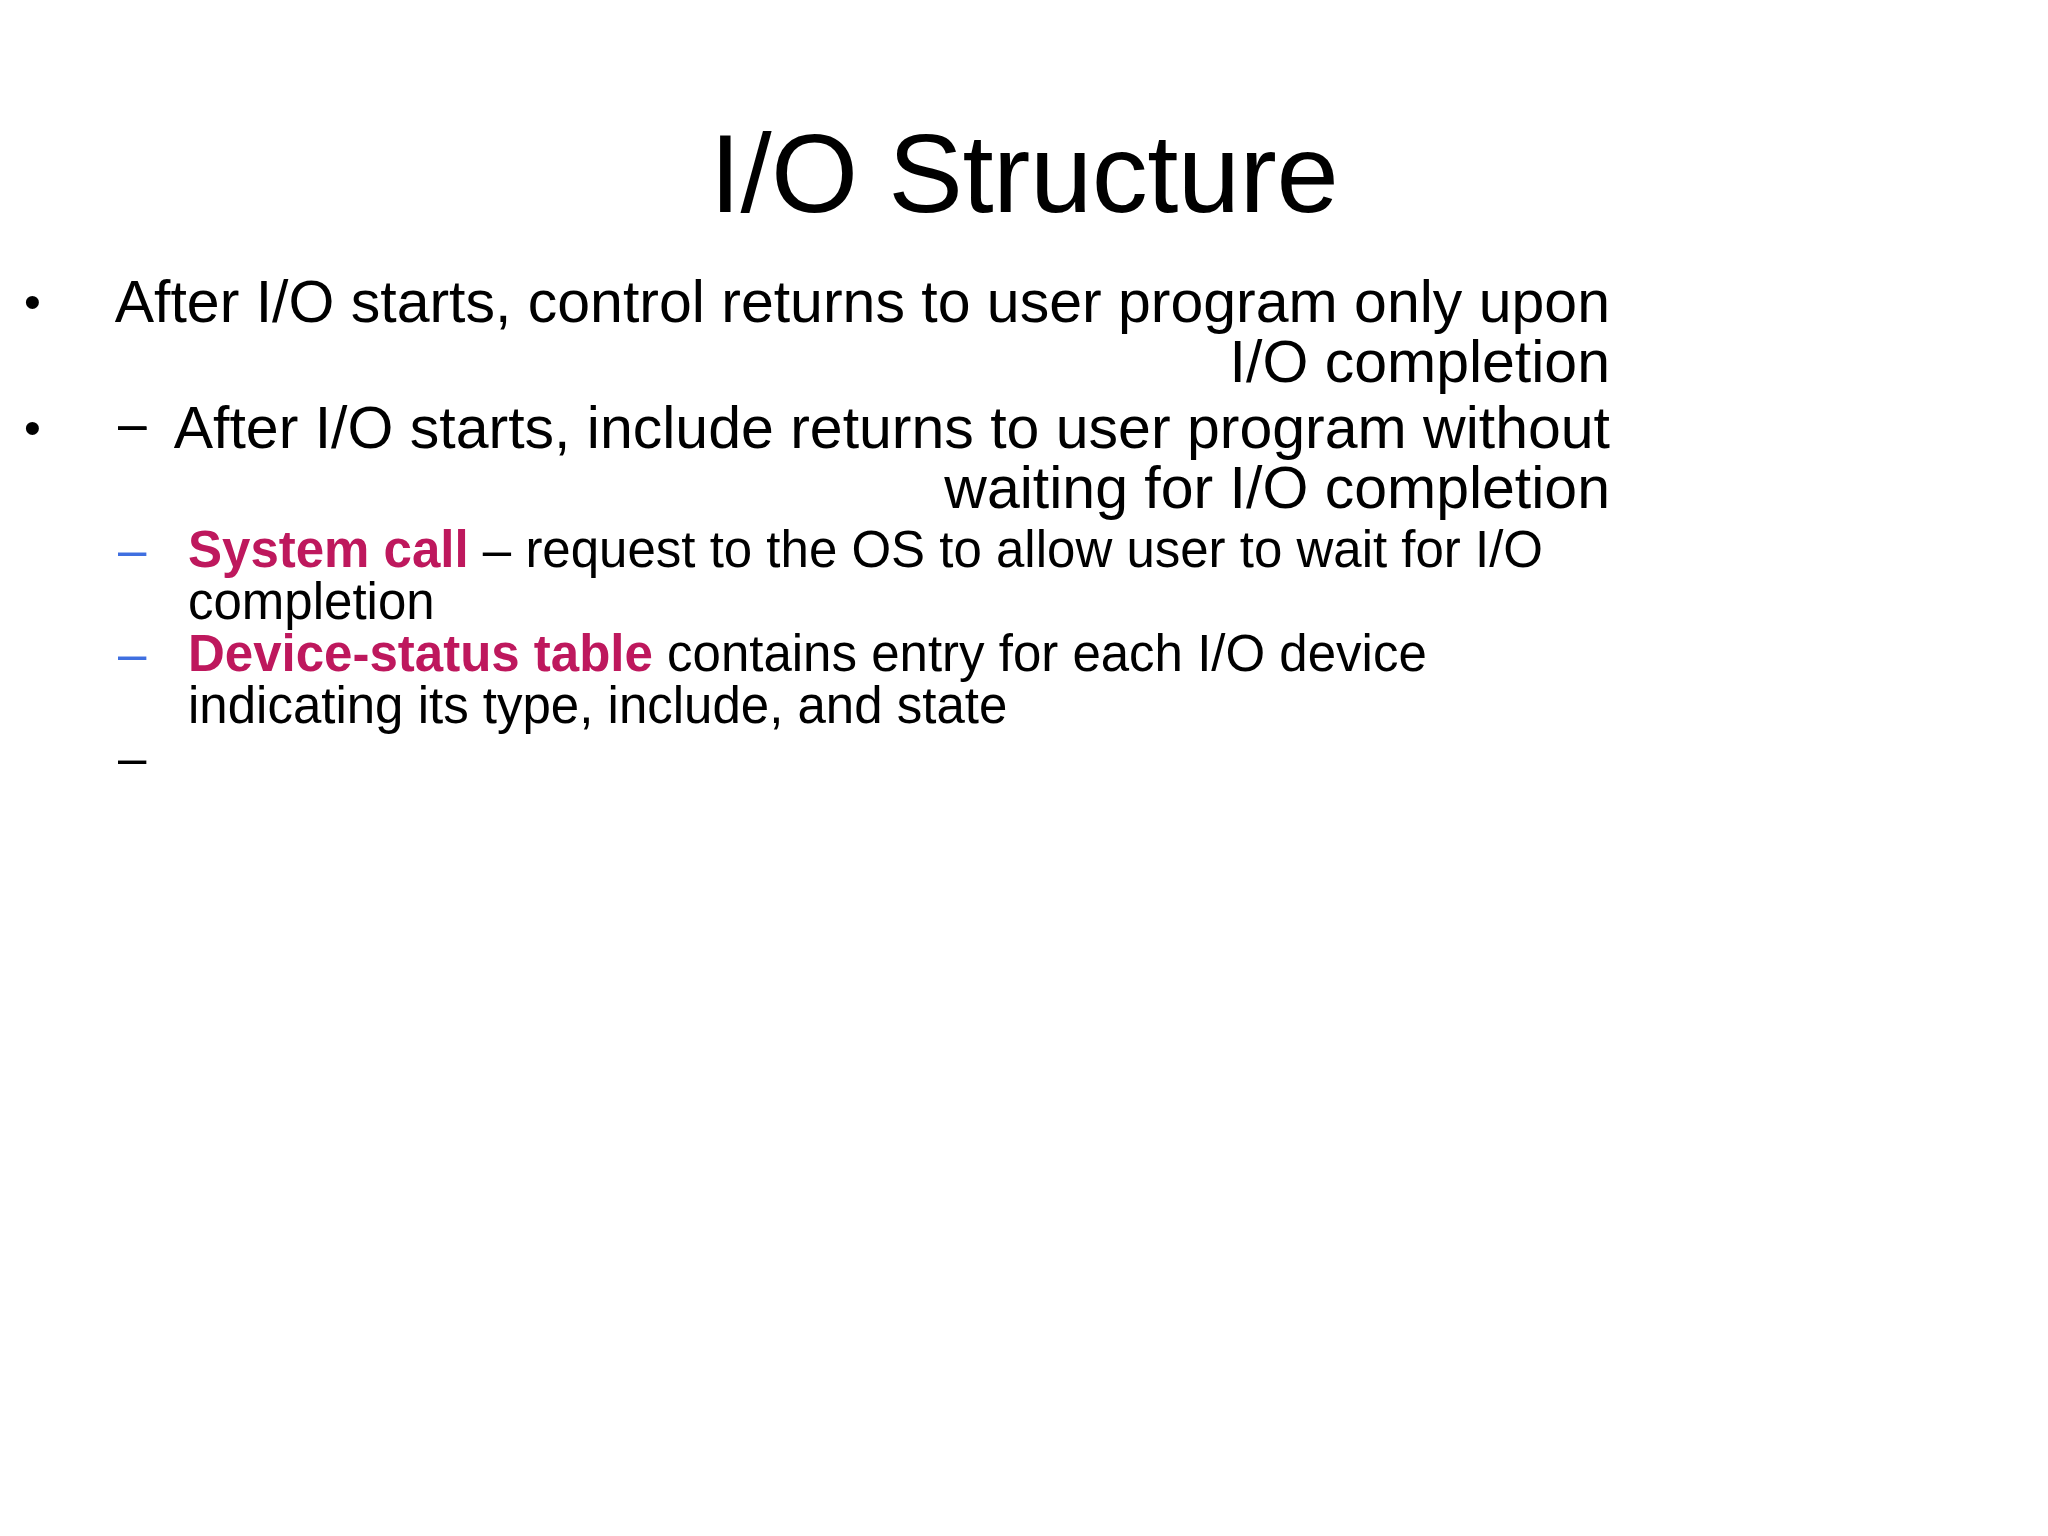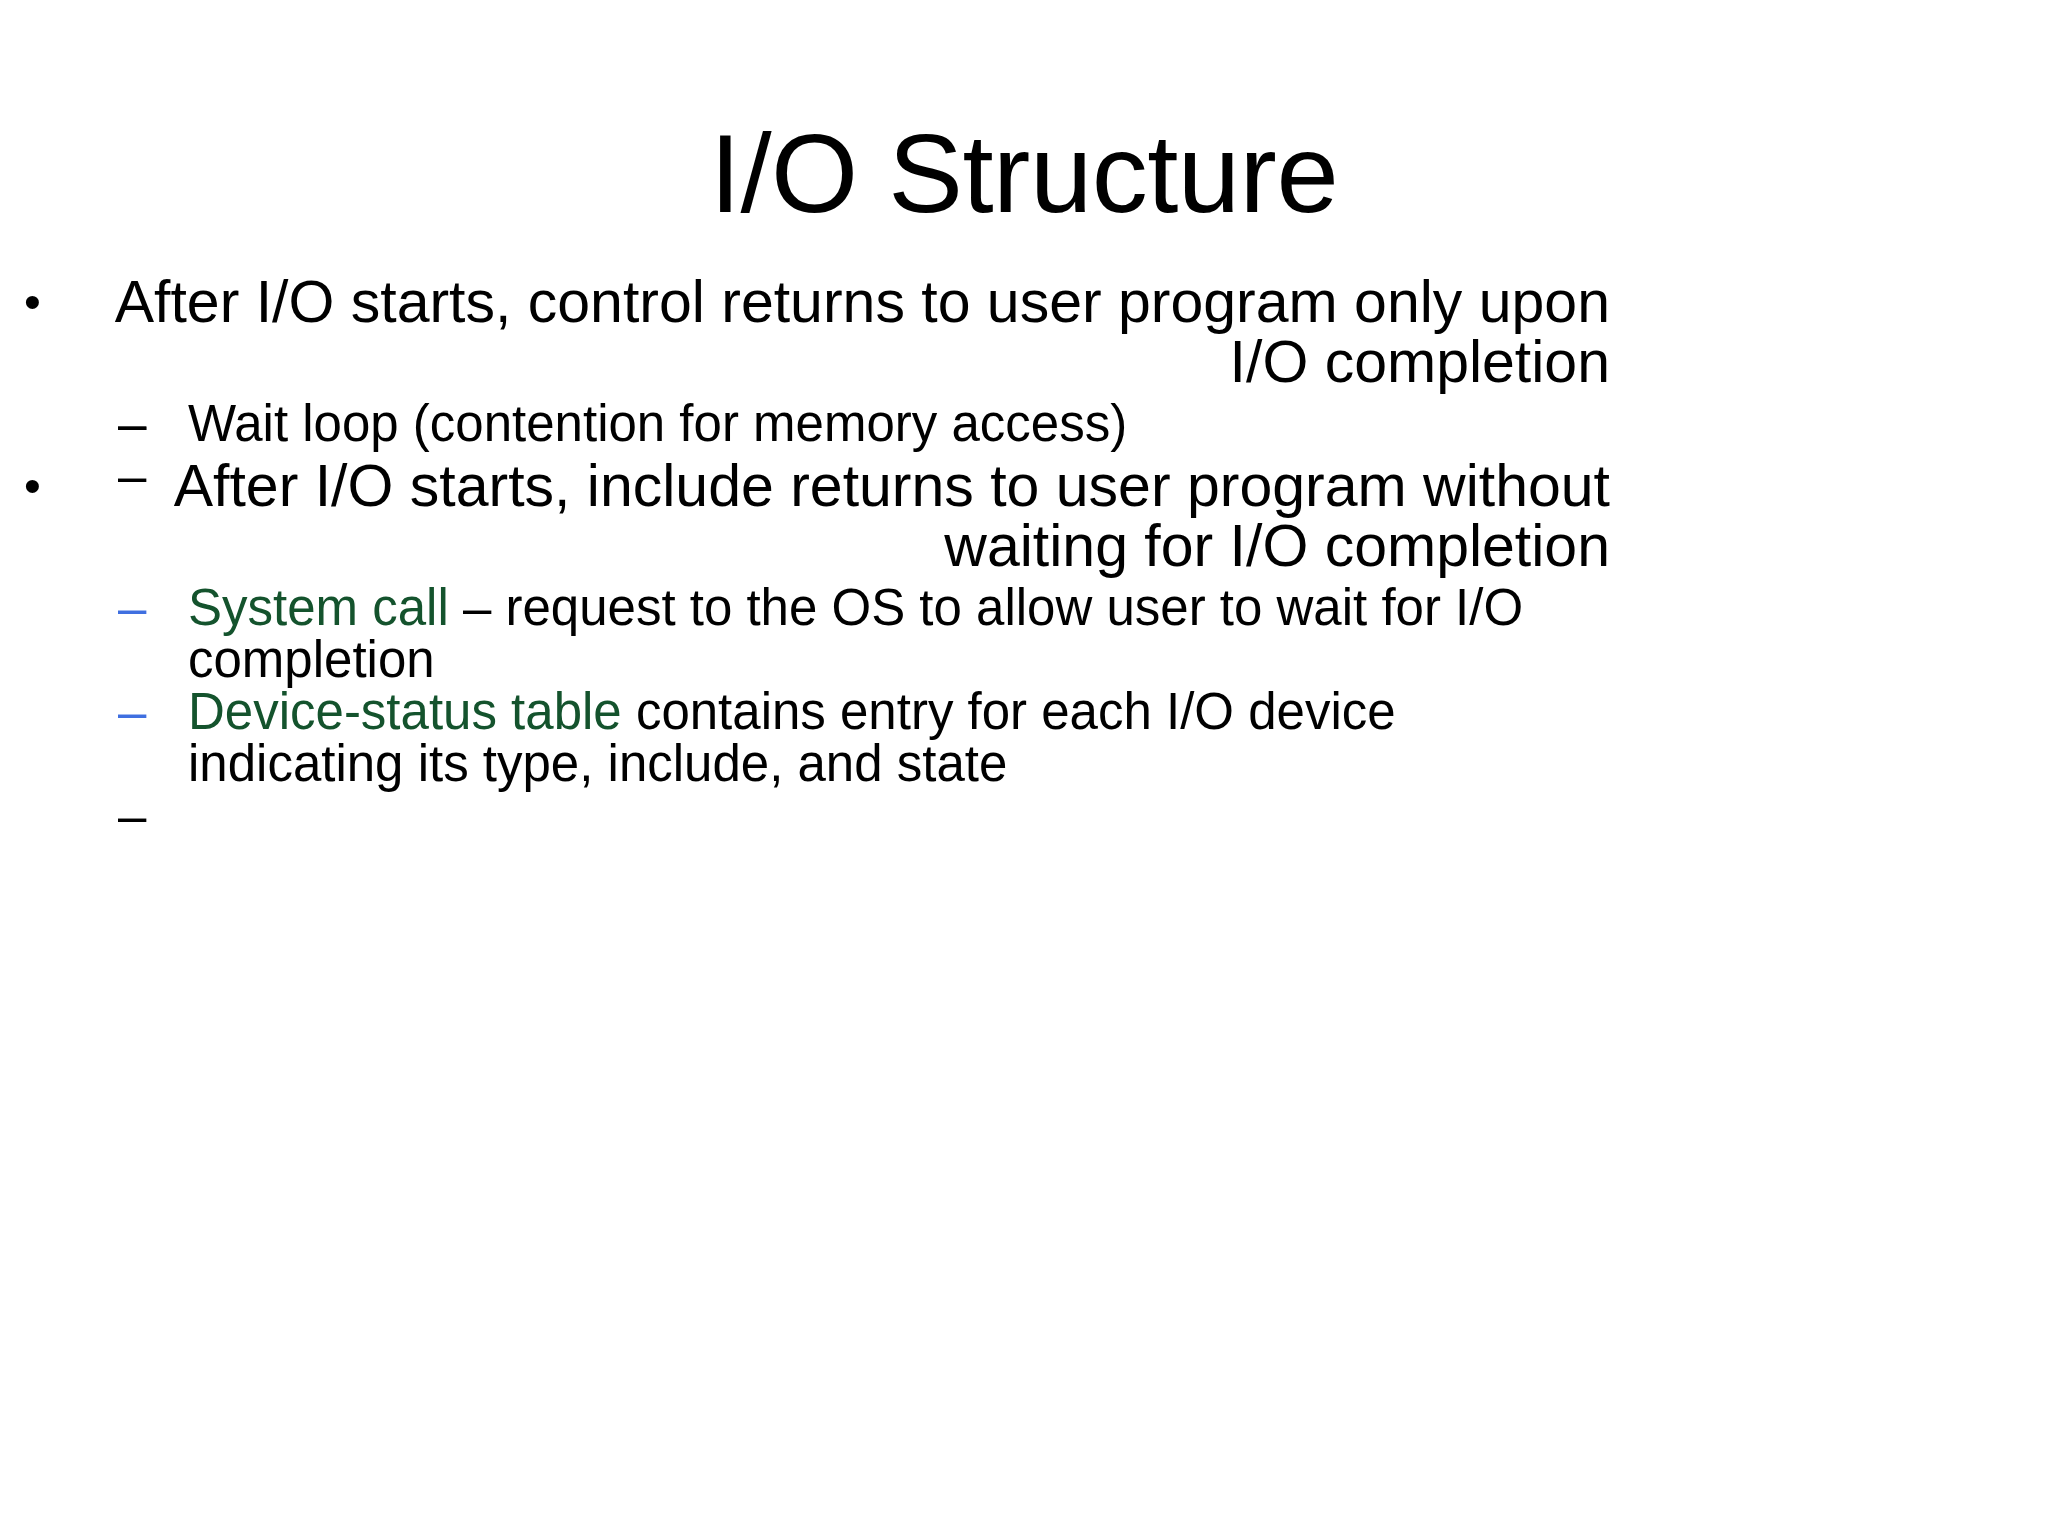--- a/index.html
+++ b/index.html
@@ -88,22 +88,22 @@
     text-align: left;
     color: #000000;
   }
   .l2 .marker.accent {
     color: #3f6fe0;
   }
   .l2 .text {
     display: block;
   }
   .term {
-    font-weight: 400;
-    color: #14532d;
+    font-weight: 700;
+    color: #be185d;
   }
 
   
   .group-1 { margin-bottom: 0px; }
   .sub-block { margin-top: 6px; }
   .sub-block .l2 + .l2 { margin-top: 0px; }
   .group-2 { margin-top: 6px; }
   .group-2 .l1 { margin-bottom: 2px; }
 </style>
 </head>
@@ -123,23 +123,20 @@
       </div>
 
       <div class="sub-block">
 
         <div class="l2">
           <span class="marker">–</span>
         </div>
 
         <div class="l2">
           <span class="marker">–</span>
-          <span class="text">
-            <span class="term"></span><span></span><span>Wait loop (contention for memory access)</span>
-          </span>
         </div>
 
         <div class="l2">
           <span class="marker">–</span>
         </div>
 
       </div>
     </div>
 
     <div class="group-2">

